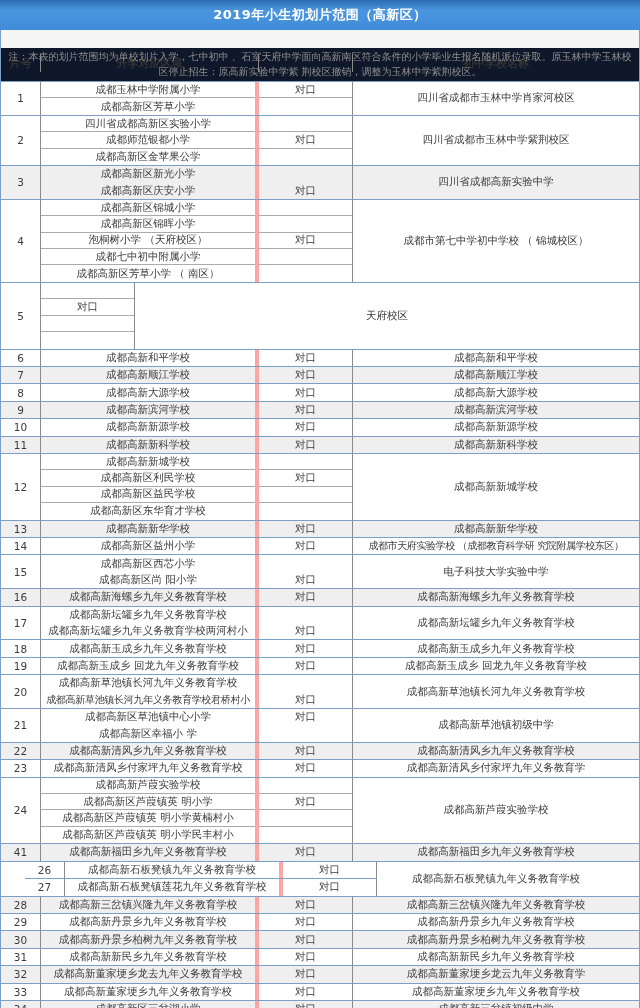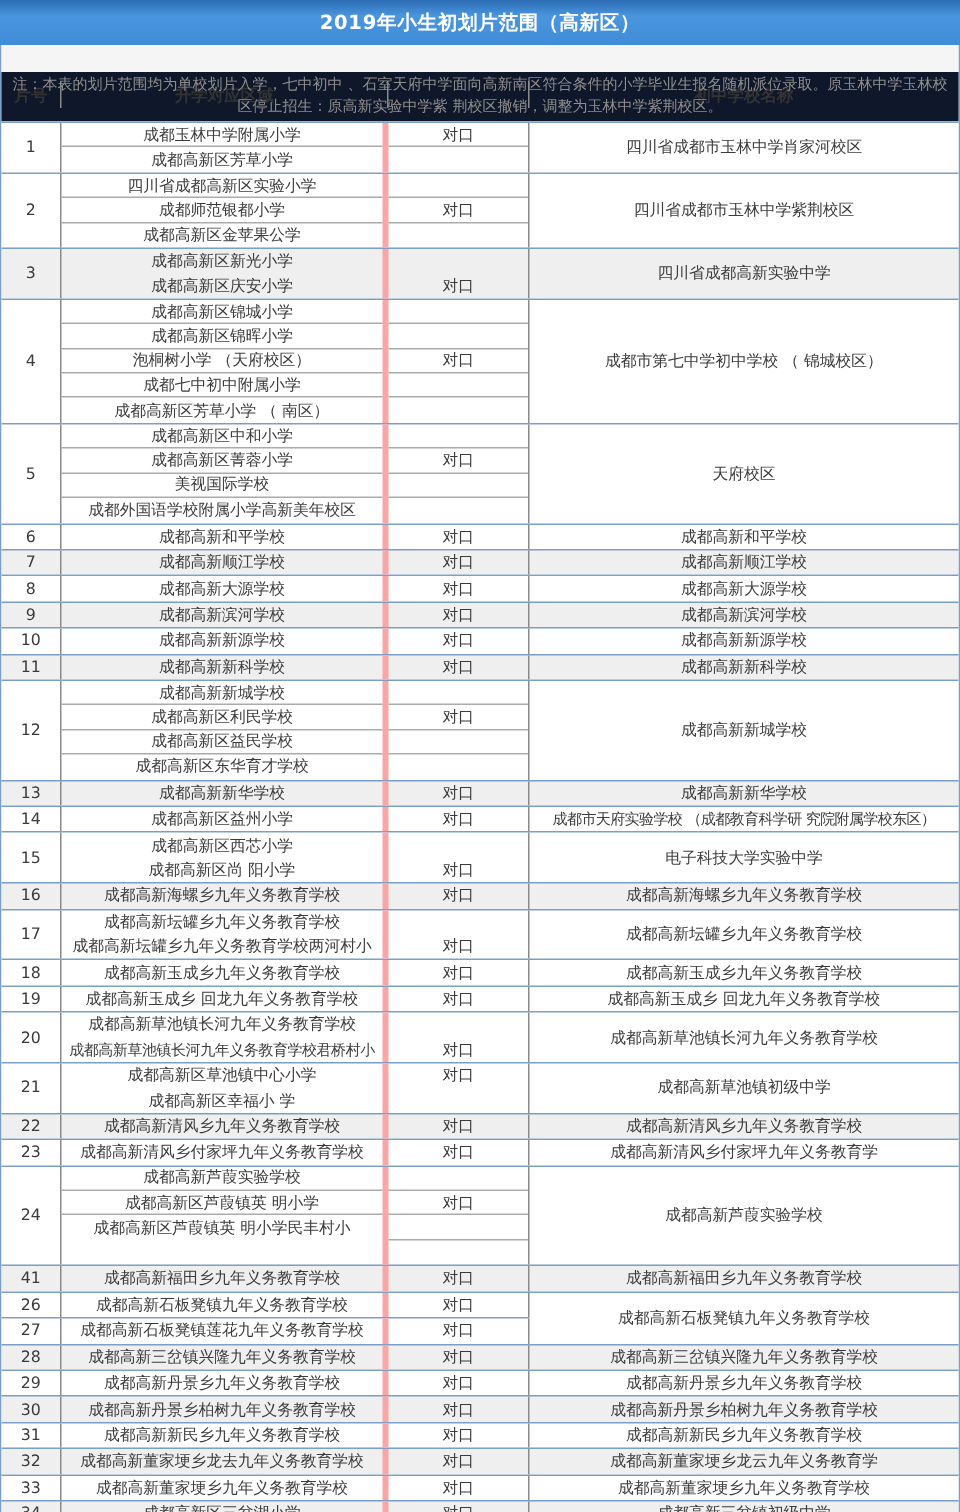--- a/index.html
+++ b/index.html
@@ -61,21 +61,21 @@
   }
   .subcell.tight{font-size:10px;letter-spacing:-0.3px;}
   .divided .subcell:not(:last-child){border-bottom:1px solid var(--subline);}
   .cell-middle{
     flex:1;display:flex;align-items:center;justify-content:center;
     font-size:10.5px;text-align:right;padding:0 1px;
     white-space:nowrap;overflow:hidden;
   }
   .cell-middle.tight{font-size:10px;letter-spacing:-0.4px;}
   .merged-block{display:flex;border-top:1px solid var(--blue);background:#fff;}
-  .merged-left{display:flex;flex-direction:column;width:352px;}
+  .merged-left{display:flex;flex-direction:column;width:352px;padding-left:24px;}
   .left-row{display:flex;width:352px;}
   .left-row + .left-row{border-top:1px solid var(--blue);text-align:right;}
 </style>
 </head>
 <body>
 
 <div class="page">
   <div class="title-bar">2019年小生初划片范围（高新区）</div>
   <div class="grid">
     <div class="header-row">
@@ -137,26 +137,20 @@
             <div class="subcell"></div>
             <div class="subcell"></div>
             <div class="subcell">对口</div>
             <div class="subcell"></div>
             <div class="subcell"></div>
           </div>
           <div class="cell-middle">成都市第七中学初中学校 （ 锦城校区）</div>
         </div>
         <div class="group-row">
           <div class="cell-no">5</div>
-          <div class="stack col-area divided">
-            <div class="subcell">成都高新区中和小学</div>
-            <div class="subcell">成都高新区菁蓉小学</div>
-            <div class="subcell">美视国际学校</div>
-            <div class="subcell">成都外国语学校附属小学高新美年校区</div>
-          </div>
           <div class="stack col-link divided">
             <div class="subcell"></div>
             <div class="subcell">对口</div>
             <div class="subcell"></div>
             <div class="subcell"></div>
           </div>
           <div class="cell-middle">天府校区</div>
         </div>
         <div class="group-row">
           <div class="cell-no">6</div>
@@ -350,20 +344,21 @@
           <div class="stack col-link">
             <div class="subcell">对口</div>
           </div>
           <div class="cell-middle">成都高新清风乡付家坪九年义务教育学</div>
         </div>
         <div class="group-row">
           <div class="cell-no">24</div>
           <div class="stack col-area divided">
             <div class="subcell">成都高新芦葭实验学校</div>
             <div class="subcell">成都高新区芦葭镇英 明小学</div>
+            <div class="subcell">成都高新区芦葭镇英 明小学黄楠村小</div>
             <div class="subcell">成都高新区芦葭镇英 明小学民丰村小</div>
           </div>
           <div class="stack col-link divided">
             <div class="subcell"></div>
             <div class="subcell">对口</div>
             <div class="subcell"></div>
             <div class="subcell"></div>
           </div>
           <div class="cell-middle">成都高新芦葭实验学校</div>
         </div>

